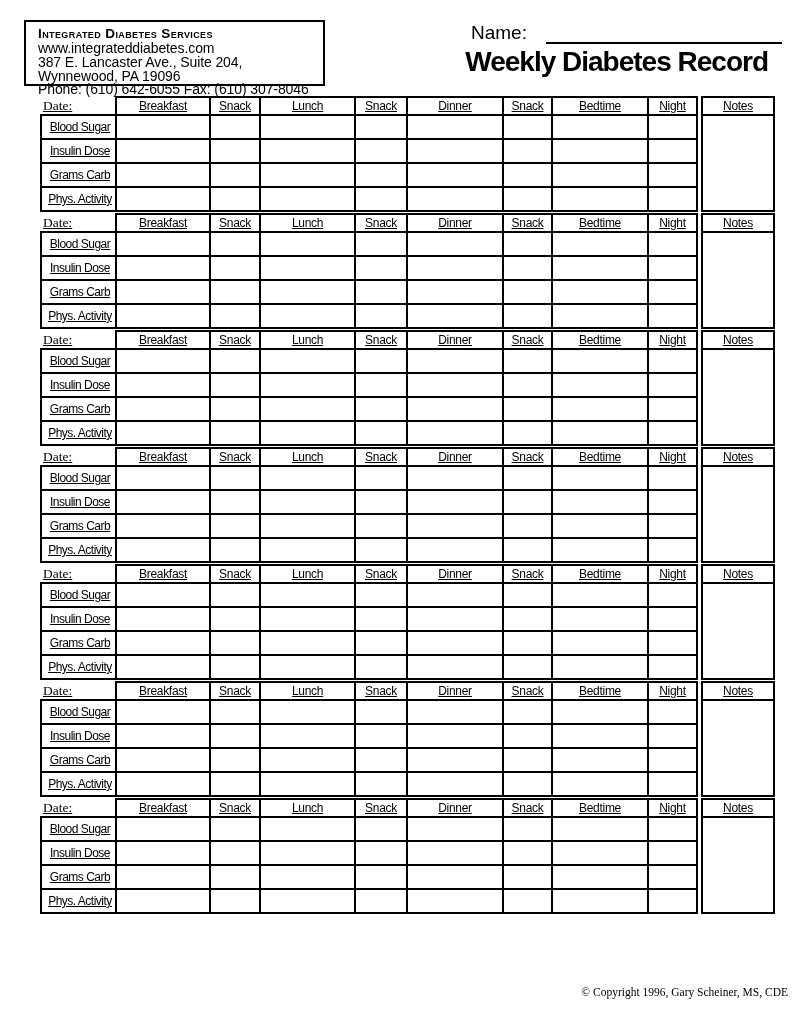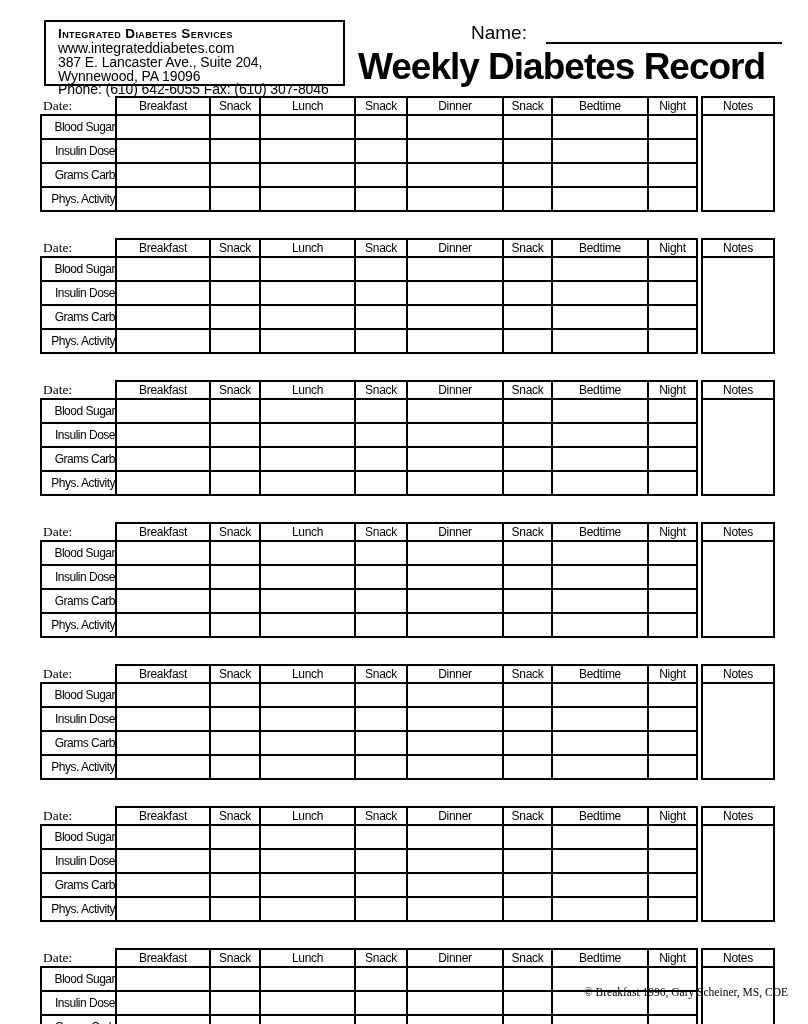--- a/index.html
+++ b/index.html
@@ -10,21 +10,21 @@
     margin: 0 auto;
     background: #ffffff;
     color: #000000;
     font-family: "Liberation Sans", sans-serif;
     overflow: hidden;
   }
 
   
   .letterhead {
     position: absolute;
-    left: 44px; top: 20px;
+    left: 24px; top: 20px;
     width: 301px; height: 66px;
     border: 2px solid #000;
     box-sizing: border-box;
     padding: 4px 6px 0 12px;
   }
   .lh-company {
     font-size: 13.5px;
     font-weight: bold;
     font-variant: small-caps;
     letter-spacing: 0.4px;
@@ -48,34 +48,35 @@
     width: 236px;
     height: 17px;
     border-bottom: 2px solid #000;
     margin-left: 3px;
   }
   .page-title {
     position: absolute;
     left: 358px; top: 46px;
     width: 410px;
     margin: 0;
-    text-align: left;
-    font-size: 37px;
+    text-align: right;
+    font-size: 28px;
     font-weight: bold;
     letter-spacing: -1px;
     white-space: nowrap;
   }
 
   
   #blocks { position: absolute; left: 40px; top: 96px; width: 737px; }
   table.record-block {
     border-collapse: collapse;
     table-layout: fixed;
     width: 733px;
-    margin: 0 0 26px 0;
+    margin: 0 0 1px 0;
+    text-decoration: underline;
   }
   .record-block td { padding: 0; }
   .c-label    { width: 75px; }
   .c-breakfast{ width: 94px; }
   .c-snack1   { width: 50px; }
   .c-lunch    { width: 95px; }
   .c-snack2   { width: 52px; }
   .c-dinner   { width: 96px; }
   .c-snack3   { width: 49px; }
   .c-bedtime  { width: 96px; }
@@ -94,21 +95,21 @@
     border: 2px solid #000;
     height: 16px;
     text-align: center;
     vertical-align: middle;
     font-size: 12px;
     letter-spacing: -0.3px;
   }
   td.rowlabel {
     border: 2px solid #000;
     height: 22px;
-    text-align: right;
+    text-align: center;
     vertical-align: middle;
     padding-left: 3px;
     font-size: 12px;
     letter-spacing: -0.5px;
     white-space: nowrap;
     overflow: hidden;
   }
   td.cell { border: 2px solid #000; height: 22px; }
   td.gap  { border: none; }
 
@@ -700,14 +701,14 @@
         <td class="cell"></td>
         <td class="cell"></td>
         <td class="cell"></td>
         <td class="cell"></td>
         <td class="gap"></td>
       </tr>
     </tbody>
   </table>
 </div>
 
-  <div class="copyright">© Breakfast 1996, Gary Scheiner, MS, CDE</div>
+  <div class="copyright">© Copyright 1996, Gary Scheiner, MS, CDE</div>
 </div>
 
 </body></html>

